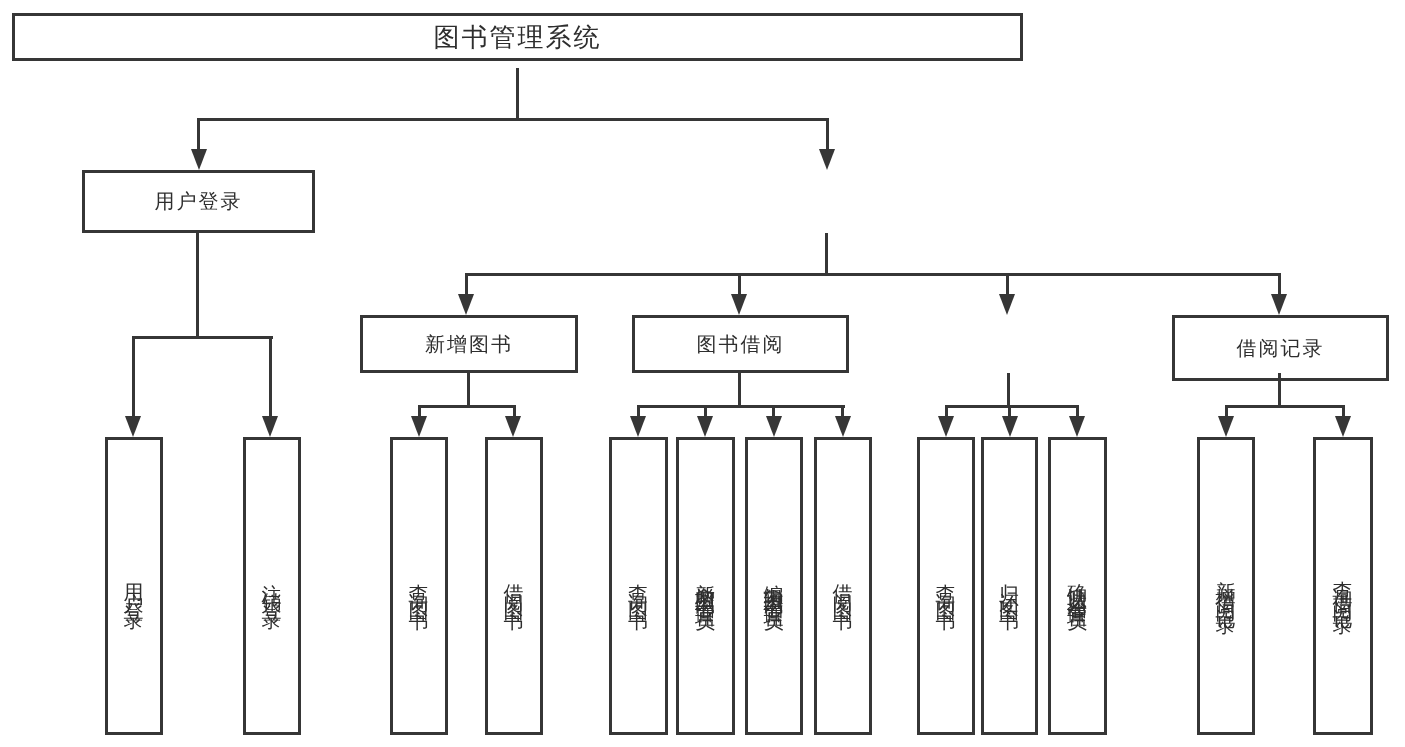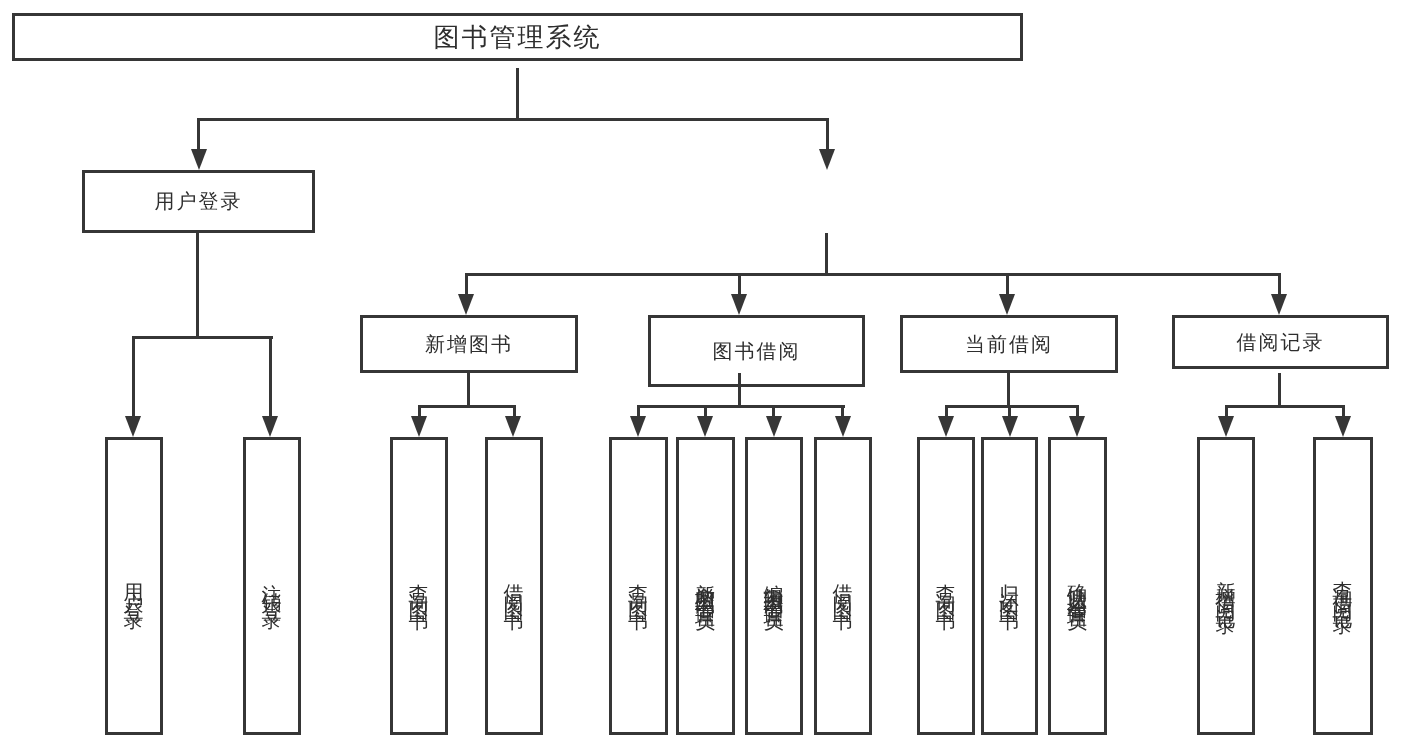--- a/index.html
+++ b/index.html
@@ -58,23 +58,22 @@
   <div class="line" style="left:465px;top:273px;width:3px;height:23px;"></div>
   <div class="line" style="left:738px;top:273px;width:3px;height:23px;"></div>
   <div class="line" style="left:1006px;top:273px;width:3px;height:23px;"></div>
   <div class="line" style="left:1278px;top:273px;width:3px;height:23px;"></div>
   <div class="arrow" style="left:458px;top:294px;"></div>
   <div class="arrow" style="left:731px;top:294px;"></div>
   <div class="arrow" style="left:999px;top:294px;"></div>
   <div class="arrow" style="left:1271px;top:294px;"></div>
 
   <div class="box hbox" style="left:360px;top:315px;width:218px;height:58px;">新增图书</div>
-  <div class="box hbox" style="left:632px;top:315px;width:217px;height:72px;margin-left:16px;">图书借阅</div>
-  <div class="box hbox" style="left:900px;top:315px;width:218px;height:58px;">当前借阅</div>
-  <div class="box hbox" style="left:1172px;top:315px;width:217px;height:54px;">借阅记录</div>
+  <div class="box hbox" style="left:632px;top:315px;width:217px;height:58px;">图书借阅</div>
+  <div class="box hbox" style="left:1172px;top:315px;width:217px;height:66px;">借阅记录</div>
 
   <div class="line" style="left:467px;top:373px;width:3px;height:32px;"></div>
   <div class="line" style="left:418px;top:405px;width:98px;height:3px;"></div>
   <div class="line" style="left:418px;top:405px;width:3px;height:13px;"></div>
   <div class="line" style="left:513px;top:405px;width:3px;height:13px;"></div>
   <div class="arrow" style="left:411px;top:416px;"></div>
   <div class="arrow" style="left:505px;top:416px;"></div>
 
   <div class="line" style="left:738px;top:373px;width:3px;height:32px;"></div>
   <div class="line" style="left:637px;top:405px;width:208px;height:3px;"></div>

